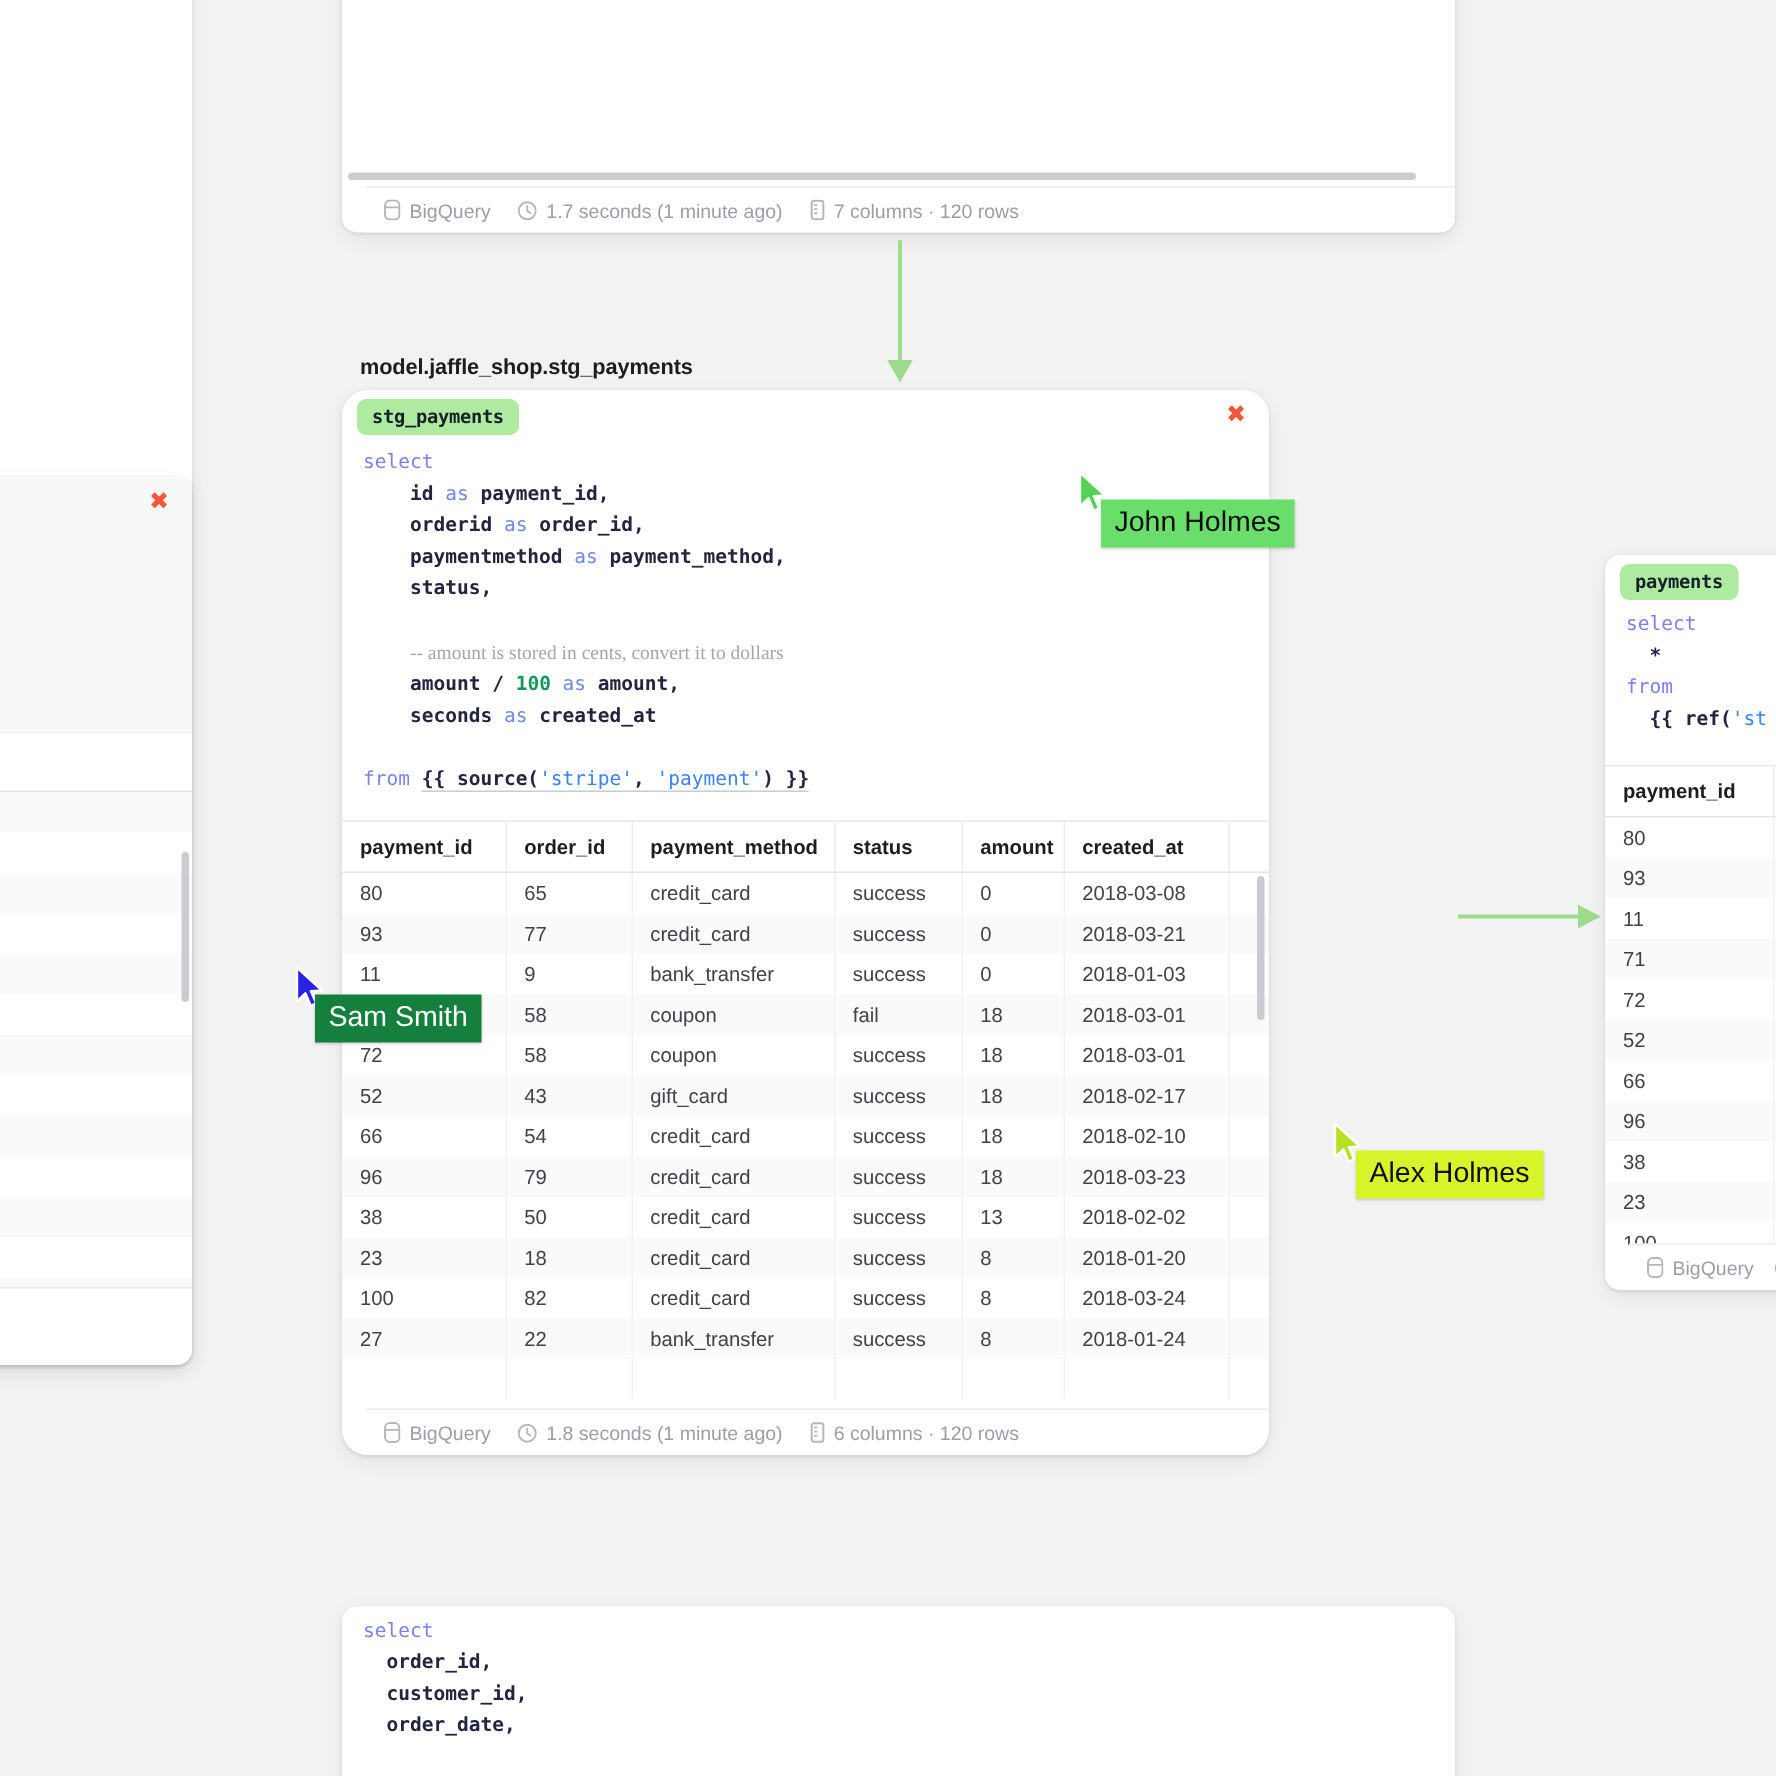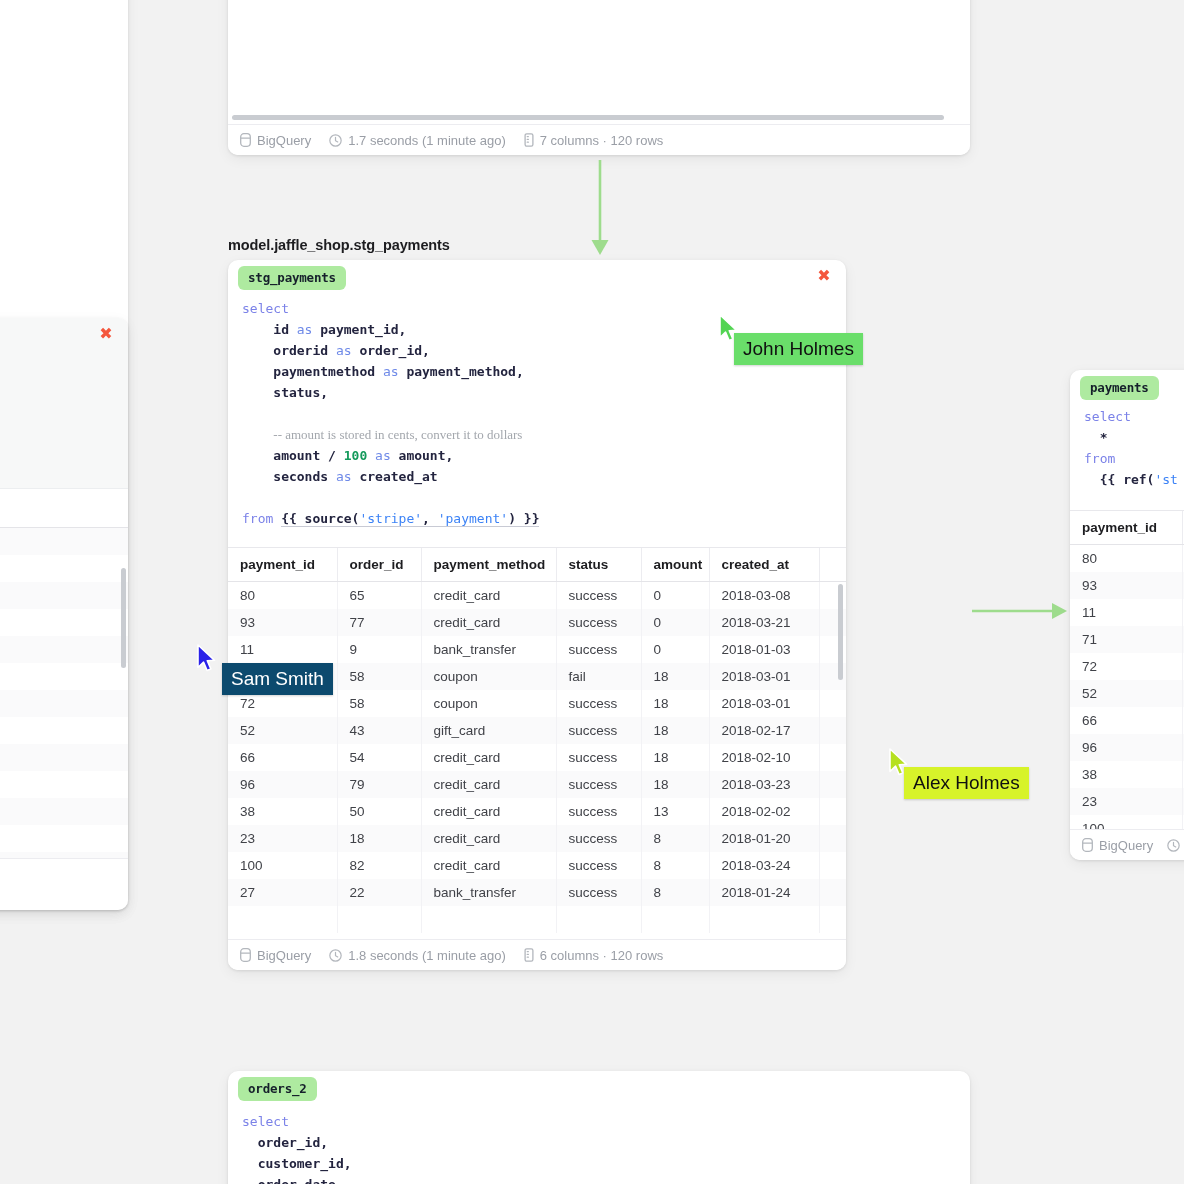--- a/index.html
+++ b/index.html
@@ -125,21 +125,21 @@
   .node-footer {
     display: flex;
     align-items: center;
     gap: 18px;
     padding: 6px 12px;
     border-top: 1px solid #ececf0;
     background: #fff;
     font-size: 13px;
     color: #9a9ea6;
     position: absolute;
-    left: 0; right: 0; bottom: 0;
+    left: 16px; right: 0; bottom: 0;
     height: 18px;
   }
   .foot-item { display: flex; align-items: center; gap: 6px; white-space: nowrap; }
   .foot-item svg { display: block; }
 
   
   .vscroll {
     position: absolute;
     width: 5px;
     border-radius: 3px;
@@ -225,23 +225,23 @@
         <span>7 columns · 120 rows</span>
       </span>
     </div>
   </div>
 
   <svg class="conn" style="left:584px; top:160px; width:32px; height:100px;" viewBox="0 0 32 100">
     <path d="M16 0 V84" stroke="#9edc8d" stroke-width="2.6" fill="none"></path>
     <path d="M16 95 L7.5 80 H24.5 Z" fill="#9edc8d"></path>
   </svg>
 
-  <div class="node-label" style="left:228px; top:237px;text-align:right;">model.jaffle_shop.stg_payments</div>
-
-  <div class="node" style="left:228px; top:260px; width:618px; height:710px;">
+  <div class="node-label" style="left:240px; top:237px;text-align:right;">model.jaffle_shop.stg_payments</div>
+
+  <div class="node" style="left:228px; top:260px; width:618px; height:710px;border-radius:17px;">
     <div class="badge-row">
       <div class="badge">stg_payments</div>
       <div class="close-icon">✖</div>
     </div>
 
     <div class="sql"><span class="k">select</span>
     <span class="id">id</span> <span class="as">as</span> <span class="id">payment_id</span><span class="id">,</span>
     <span class="id">orderid</span> <span class="as">as</span> <span class="id">order_id</span><span class="id">,</span>
     <span class="id">paymentmethod</span> <span class="as">as</span> <span class="id">payment_method</span><span class="id">,</span>
     <span class="id">status</span><span class="id">,</span>
@@ -516,41 +516,38 @@
           <svg width="13" height="13" viewBox="0 0 14 14">
               <circle cx="7" cy="7" r="6.1" fill="none" stroke="#b3b7bd" stroke-width="1.3"></circle>
               <path d="M7 3.6 V7.2 L9.4 8.6" stroke="#b3b7bd" stroke-width="1.3" fill="none" stroke-linecap="round"></path>
             </svg>
         </span>
       </span>
     </div>
   </div>
 
   <div class="node" style="left:228px; top:1071px; width:742px; height:300px;">
-    <div class="badge-row">
-      <div class="badge">orders_2</div>
-    </div>
     <div class="sql" style="padding-top:6px;"><span class="k">select</span>
   <span class="id">order_id</span><span class="id">,</span>
   <span class="id">customer_id</span><span class="id">,</span>
   <span class="id">order_date</span><span class="id">,</span></div>
   </div>
 
   <div class="cursor" style="left:718px; top:314px;">
     <svg class="arrow" width="22" height="30" viewBox="0 0 22 30">
       <path d="M2 1 L2 23.5 L7.6 18.2 L11.1 26.5 L14.8 24.9 L11.3 16.8 L18.6 16.3 Z" fill="#52d452" stroke="#ffffff" stroke-width="1.6" stroke-linejoin="round"></path>
     </svg>
     <span class="name" style="background:#6ade6a;color:#101010;">John Holmes</span>
   </div>
 
   <div class="cursor" style="left:196px; top:644px;">
     <svg class="arrow" width="22" height="30" viewBox="0 0 22 30">
       <path d="M2 1 L2 23.5 L7.6 18.2 L11.1 26.5 L14.8 24.9 L11.3 16.8 L18.6 16.3 Z" fill="#2a21e8" stroke="#ffffff" stroke-width="1.6" stroke-linejoin="round"></path>
     </svg>
-    <span class="name" style="background:#0c4a6e;color:#ffffff;left:14px;margin-left:12px;">Sam Smith</span>
+    <span class="name" style="background:#15803d;color:#ffffff;left:14px;">Sam Smith</span>
   </div>
 
   <div class="cursor" style="left:888px; top:748px;">
     <svg class="arrow" width="22" height="30" viewBox="0 0 22 30">
       <path d="M2 1 L2 23.5 L7.6 18.2 L11.1 26.5 L14.8 24.9 L11.3 16.8 L18.6 16.3 Z" fill="#b6e020" stroke="#ffffff" stroke-width="1.6" stroke-linejoin="round"></path>
     </svg>
     <span class="name" style="background:#d7f32a;color:#101010;">Alex Holmes</span>
   </div>
 
 </div>

